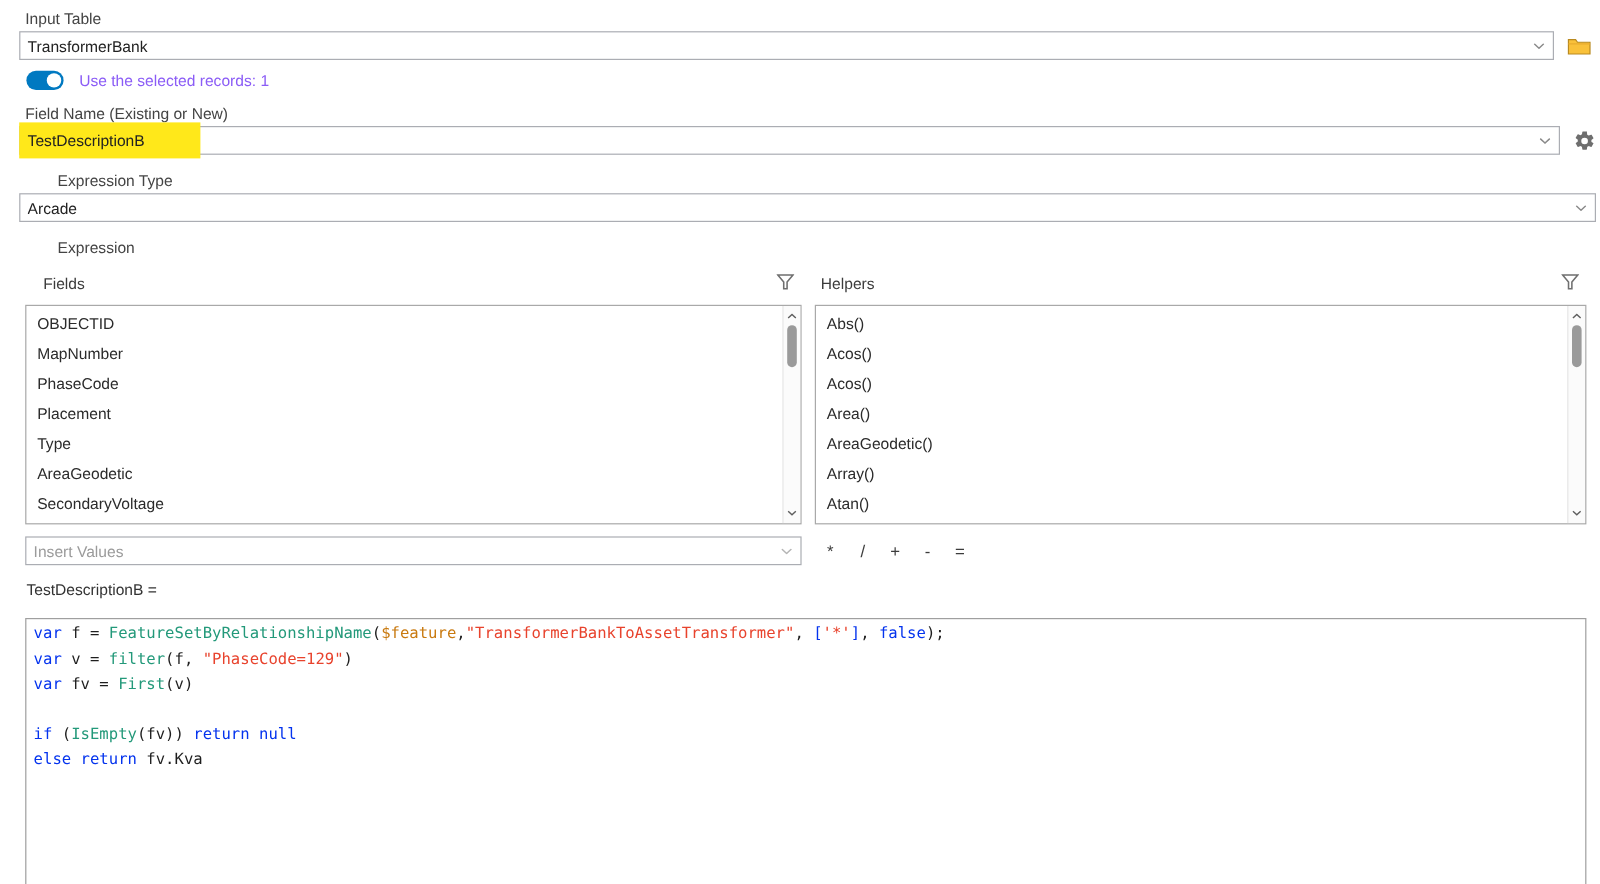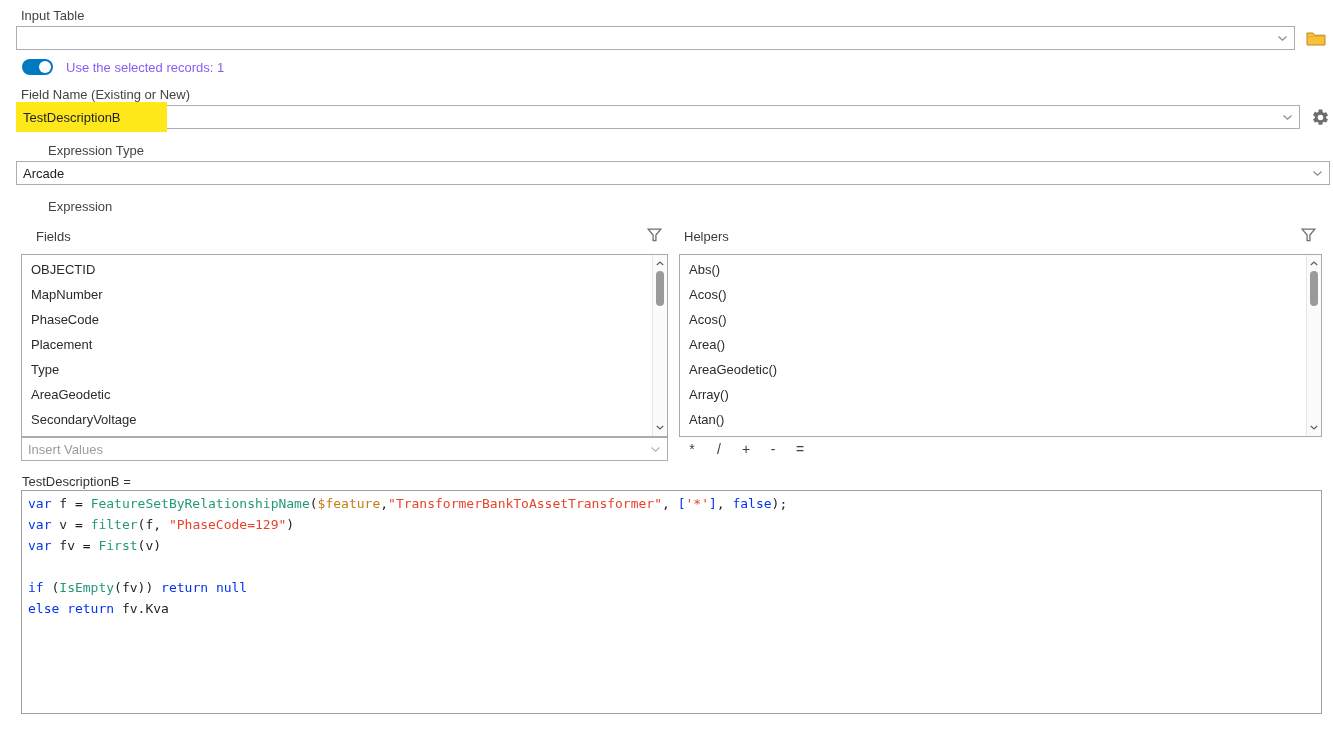--- a/index.html
+++ b/index.html
@@ -34,41 +34,42 @@
   .panel-header.pl15 { padding-left:15px; }
   .panel-header.pl5 { padding-left:5px; }
   .headers { margin-top:14px; margin-bottom:9px; }
   .listbox { position:relative; height:183px; border:1px solid #a9a9a9; background:#fff; overflow:hidden; }
   .list-items { padding-top:2px; padding-right:16px; }
   .list-row { height:25px; line-height:25px; padding-left:9px; color:#2b2b2b; white-space:nowrap; }
   .scrollbar { position:absolute; top:0; right:0; bottom:0; width:15px; background:#fbfbfb; border-left:1px solid #e6e6e6; }
   .sb-arrow { position:absolute; left:0; right:0; height:13px; display:flex; align-items:center; justify-content:center; }
   .sb-arrow.up { top:2px; } .sb-arrow.down { bottom:2px; }
   .sb-thumb { position:absolute; left:3px; width:8px; top:16px; height:35px; background:#9a9a9a; border-radius:4px; }
-  .insert-row { }
+  .insert-row { margin-top:10px; }
   .combo.insert { width:647px; }
   .placeholder { color:#9b9b9b; flex:1; }
   .operators { display:flex; gap:13px; padding-left:6px; font-size:14px; color:#3c3c3c; align-items:center; }
   .op { width:14px; text-align:center; }
-  .assign { margin:13px 0 1px 22px; color:#333; }
+  .assign { margin:13px 0 16px 22px; color:#333; }
   .codebox {
     margin-left:21px; width:1301px; height:224px; border:1px solid #9f9f9f;
     font-family:"DejaVu Sans Mono","Liberation Mono",monospace; font-size:13px; line-height:21px;
     padding:2px 6px; white-space:pre; overflow:hidden; background:#fff;
   }
   .code-line { height:21px; }
 </style>
 </head>
 <body>
 
 <div class="page">
 
   <div class="lbl first">Input Table</div>
   <div class="row">
     <div class="combo w-input">
+      <span class="combo-val">TransformerBank</span>
       <span class="chev">
         <svg width="9" height="5" viewBox="0 0 9 5">
             <polyline points="0.5,0.5 4.5,4.2 8.5,0.5" fill="none" stroke="#8a8a8a" stroke-width="1.2"></polyline>
           </svg>
       </span>
     </div>
     <span class="icon-btn">
       <svg width="20" height="15" viewBox="0 0 20 15">
         <path d="M1 2 h6 l1.6 2.2 H19 V14 H1 Z" fill="#f9c13a" stroke="#b98a20" stroke-width="1"></path>
         <path d="M1 5.5 H19" stroke="#e8ab2e" stroke-width="1" fill="none"></path>

